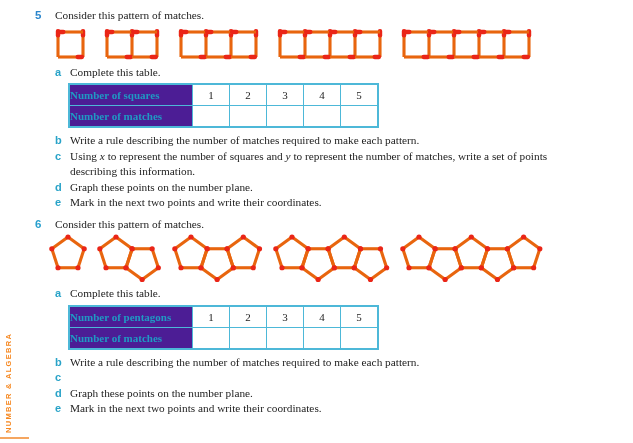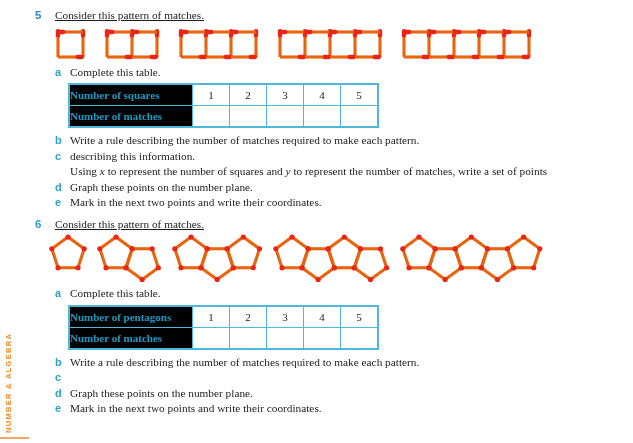--- a/index.html
+++ b/index.html
@@ -7,35 +7,35 @@
         font-family:"Liberation Serif",serif;color:#1c1c1c;}
   .sidebar-label{position:absolute;left:4px;top:433px;transform:rotate(-90deg);
         transform-origin:0 0;white-space:nowrap;font-family:"Liberation Sans",sans-serif;
         font-weight:bold;font-size:7.5px;letter-spacing:1.3px;color:#f6871f;}
   .orange-rule{position:absolute;left:0;top:437px;width:29px;height:2px;background:#f5a660;}
   .content{position:absolute;left:35px;top:7px;width:570px;font-size:11.3px;}
   .q-head{display:flex;line-height:16px;}
   .q-num{font-family:"Liberation Sans",sans-serif;font-weight:bold;font-size:11.5px;
         color:#2b86cc;width:20px;flex:0 0 20px;}
   .q-num.cyan{color:#29a0ce;}
-  .q-intro{display:block;text-decoration:underline;}
+  .q-intro{display:block;}
   .pattern-row{display:flex;align-items:flex-start;}
   .pattern-row.squares{margin:2px 0 1px 18px;gap:12px;}
   .pattern-row.pentagons{margin:1px 0 0 13px;gap:8px;}
   .part{display:flex;line-height:15.4px;margin-left:20px;}
   .part .letter{font-family:"Liberation Sans",sans-serif;font-weight:bold;font-size:11px;
         color:#29a3c8;width:15px;flex:0 0 15px;}
   .part .text{display:block;flex:1;}
   .part .text > span{display:block;}
   .var{font-style:italic;}
   table.match-table{border-collapse:collapse;margin:3px 0 5px 33px;}
   table.match-table td{border:1px solid #4db8d8;height:20px;padding:0;
         font-size:11px;}
   table.match-table{border:2px solid #4db8d8;}
-  td.lbl{width:122px;background:#000000;color:#1f9ac4;font-weight:bold;
+  td.lbl{width:122px;background:#4c1d95;color:#1f9ac4;font-weight:bold;
         padding-left:6px;}
   td.num{width:36px;text-align:center;}
   .mt6{margin-top:6px;}
   .mt3{margin-top:3px;}
   .mt2{margin-top:2px;}
 </style>
 </head>
 <body>
 
 <div class="page">
@@ -194,22 +194,22 @@
       <div class="part mt3">
         <span class="letter">b</span>
         <span class="text">
             <span>Write a rule describing the number of matches required to make each pattern.</span>
           </span>
       </div>
 
       <div class="part">
         <span class="letter">c</span>
         <span class="text">
+          <span><span style="display:inline">Using </span><span class="var" style="display:inline">x</span><span style="display:inline"> to represent the number of squares and </span><span class="var" style="display:inline">y</span><span style="display:inline"> to represent the number of matches, write a set of points</span></span>
           <span>describing this information.</span>
-          <span><span style="display:inline">Using </span><span class="var" style="display:inline">x</span><span style="display:inline"> to represent the number of squares and </span><span class="var" style="display:inline">y</span><span style="display:inline"> to represent the number of matches, write a set of points</span></span>
         </span>
       </div>
 
       <div class="part">
         <span class="letter">d</span>
         <span class="text">
             <span>Graph these points on the number plane.</span>
           </span>
       </div>
 

